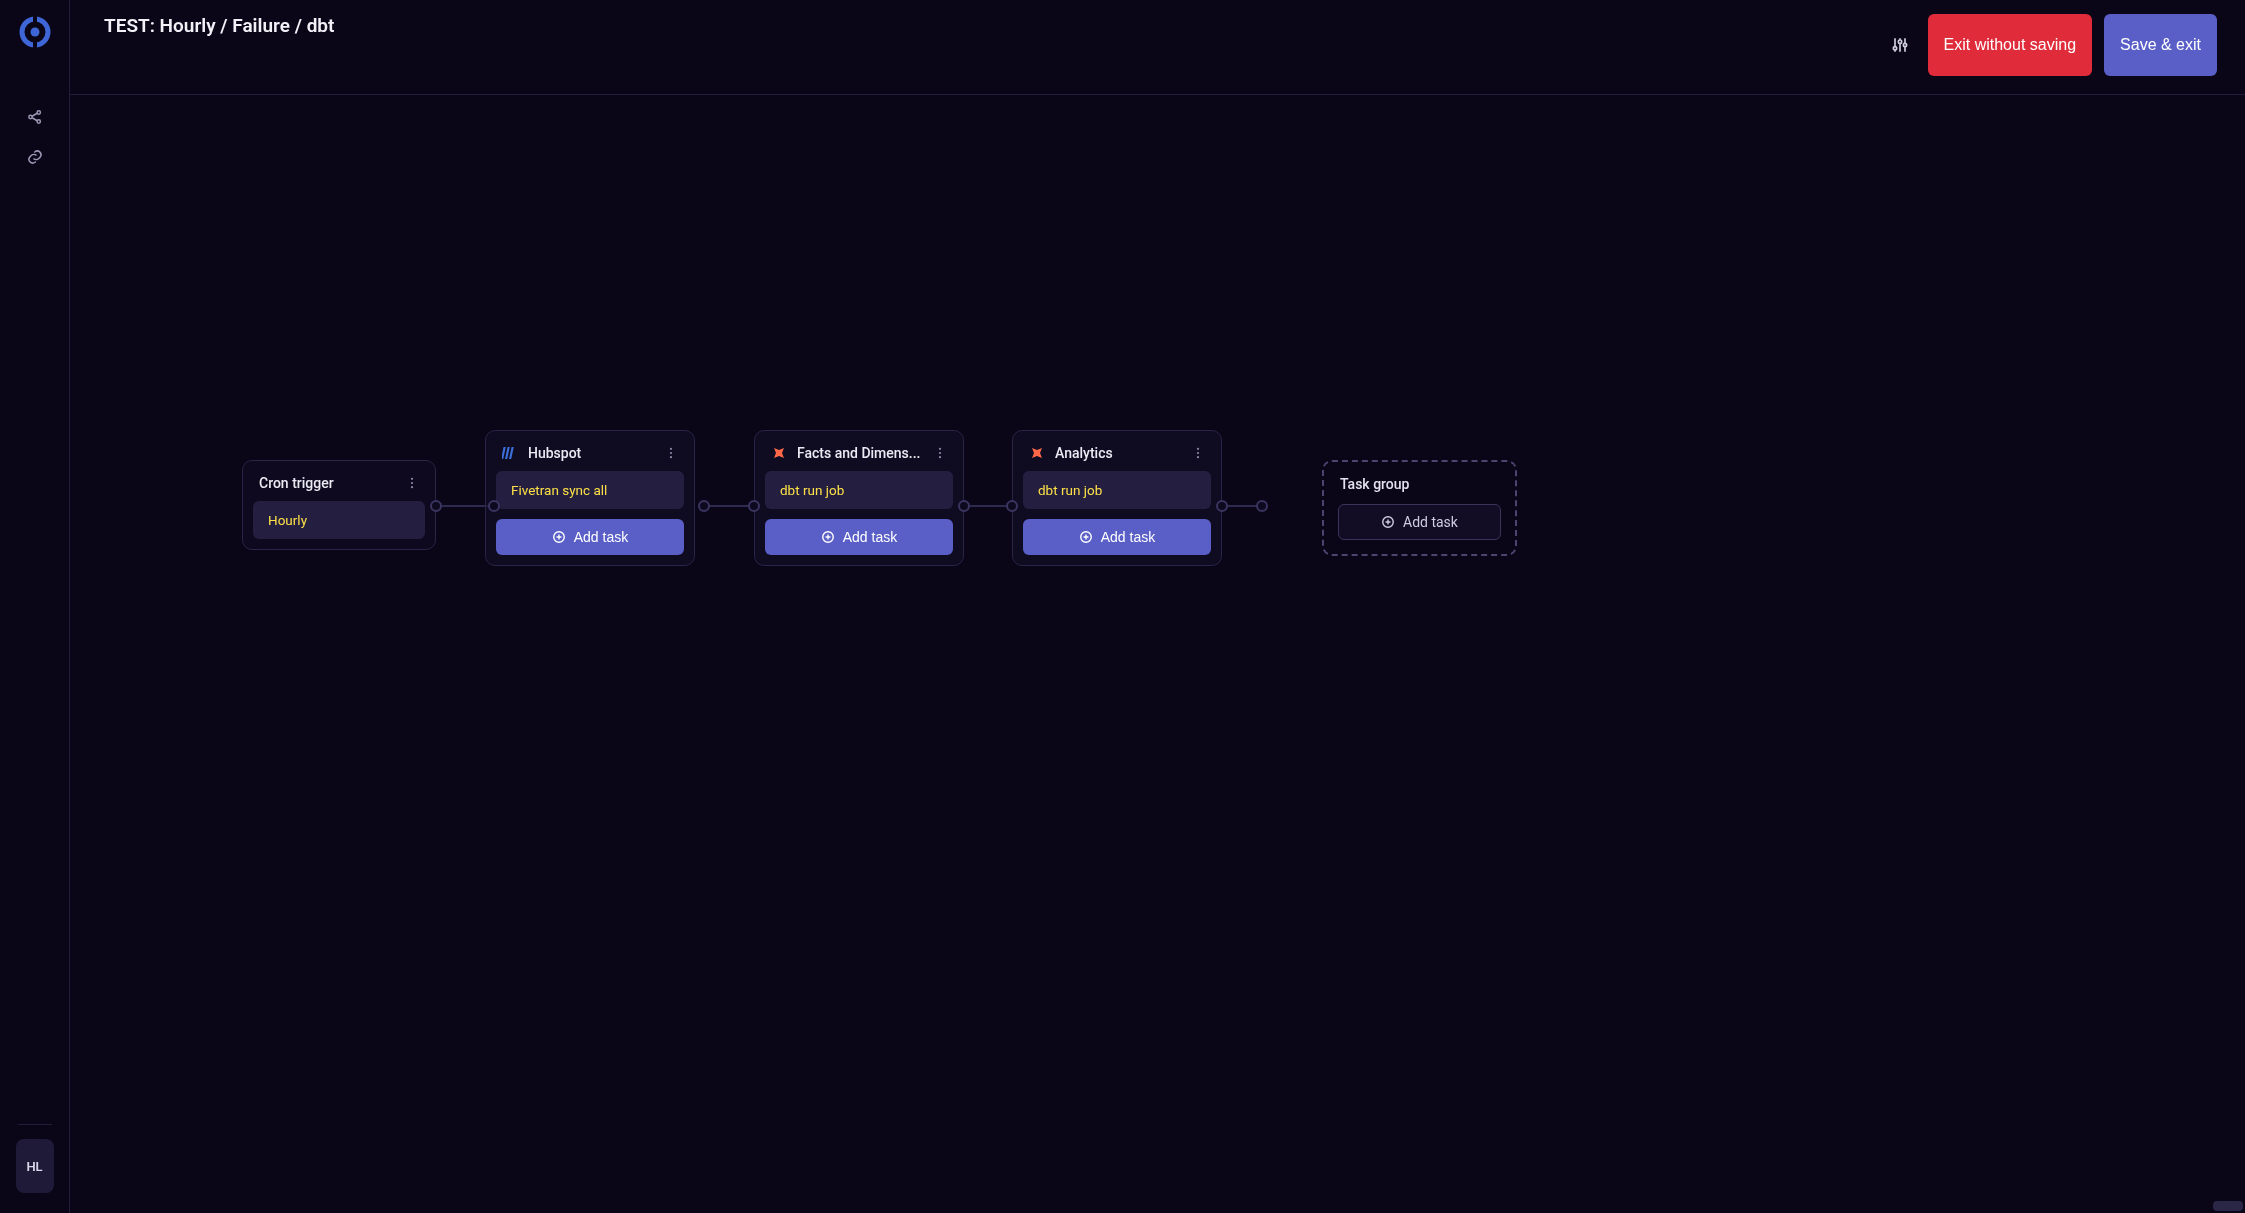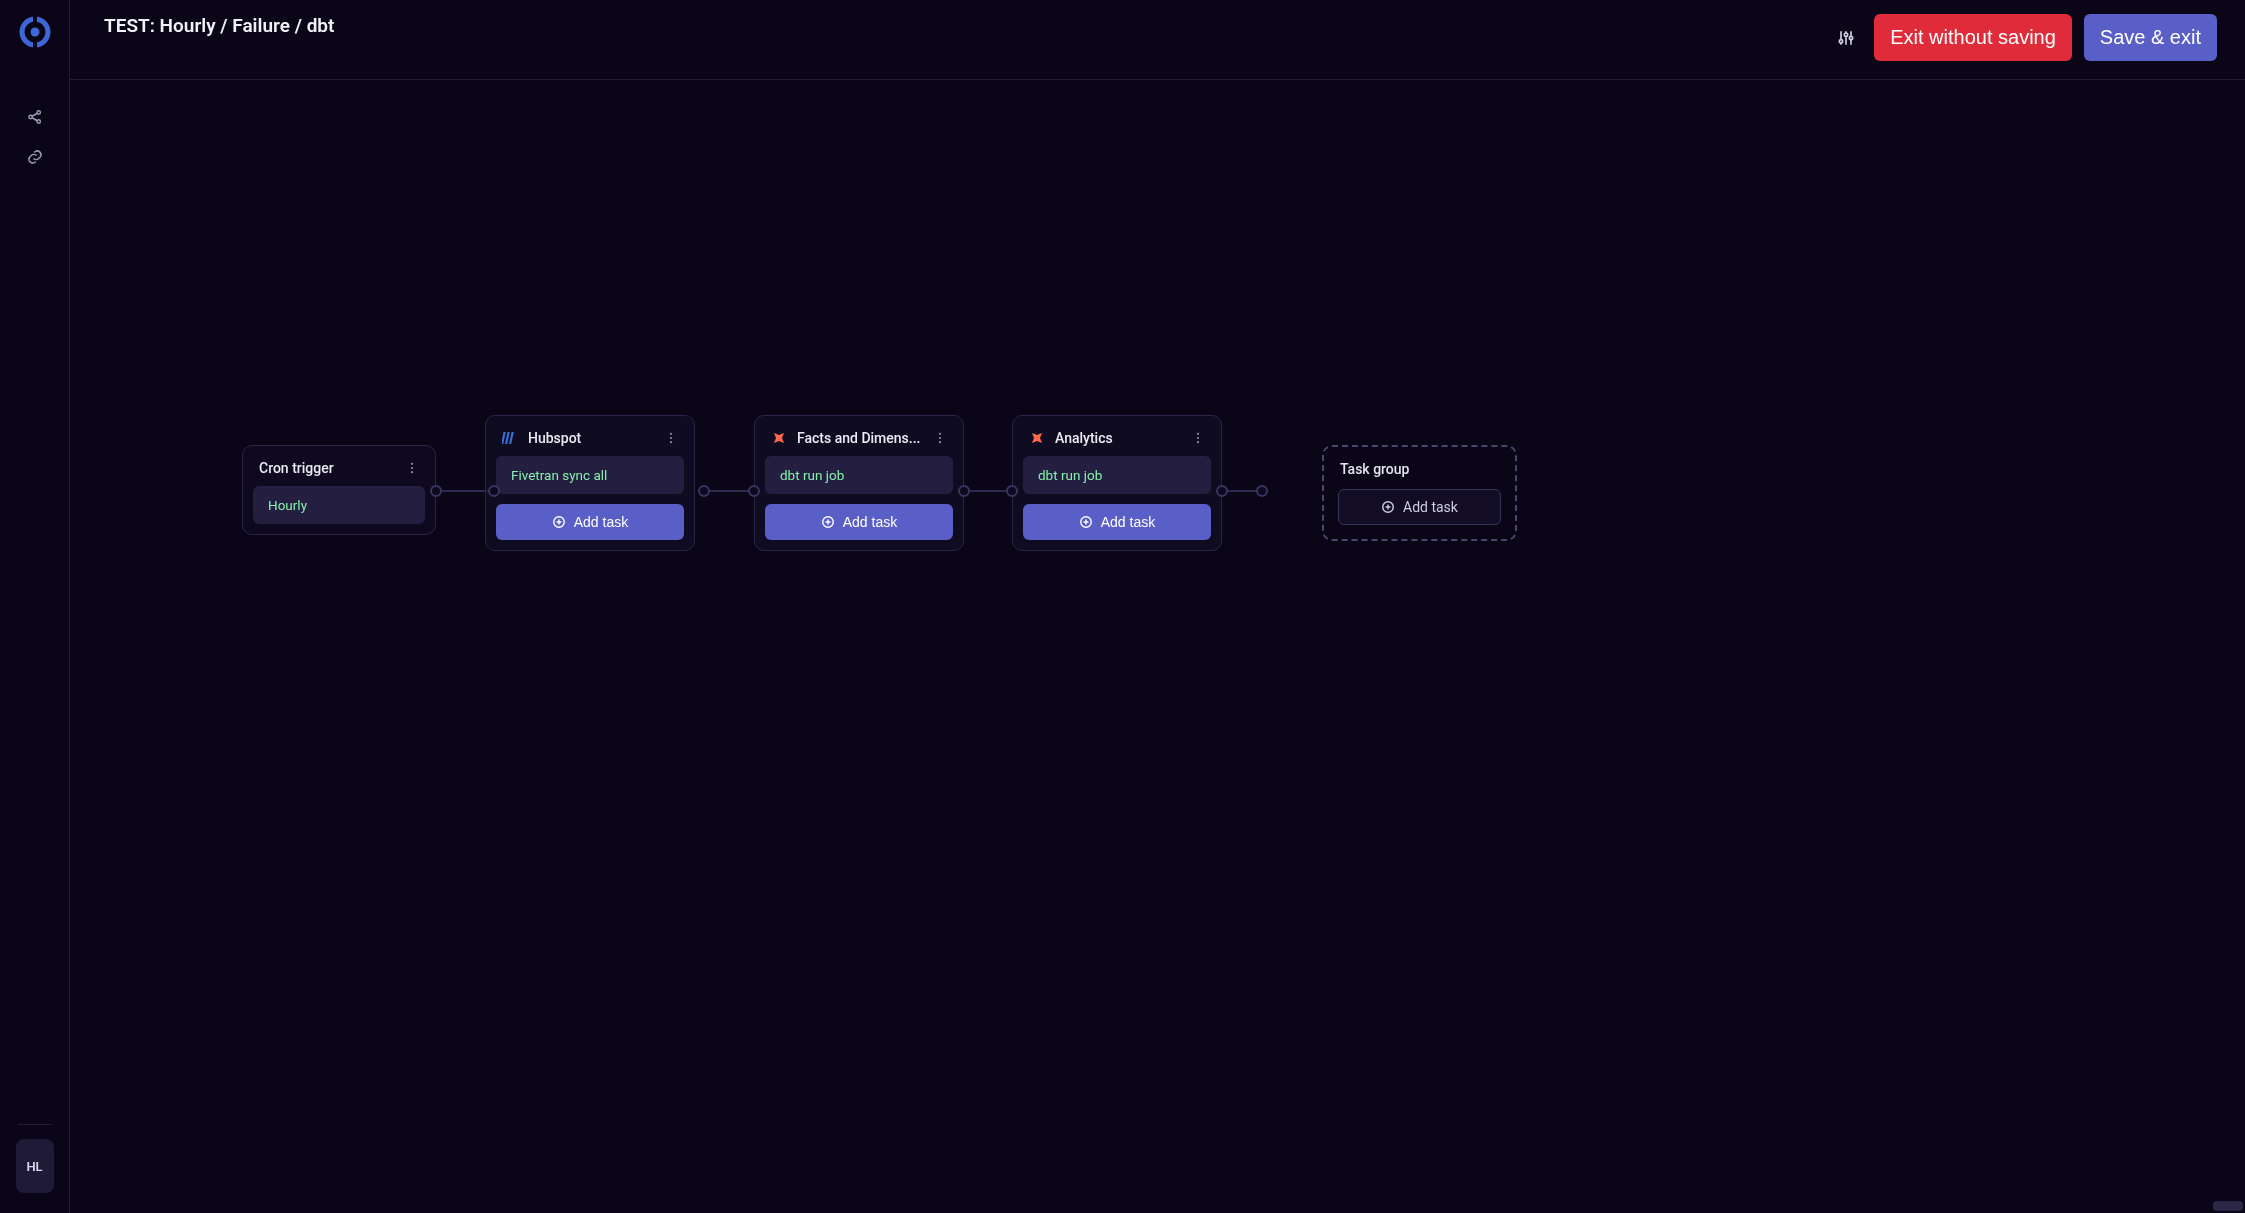--- a/index.html
+++ b/index.html
@@ -58,22 +58,22 @@
     display:flex; align-items:flex-start; justify-content:space-between;
     width:100%;
   }
   .title { font-size: 19px; font-weight: 600; color: #f2f1f8; }
   .top-actions { display: flex; align-items: center; gap: 12px; }
   .icon-btn {
     width: 32px; height: 32px; display:flex; align-items:center; justify-content:center;
     color:#cfcde0; cursor:pointer; border-radius:6px;
   }
   .btn {
-    border: none; border-radius: 6px; padding: 12px 16px;
-    font-size: 20px; font-weight: 500; cursor: pointer;
+    border: none; border-radius: 6px; padding: 22px 16px;
+    font-size: 16px; font-weight: 500; cursor: pointer;
     color: #fff;
   }
   .btn-danger { background: var(--danger); }
   .btn-accent { background: var(--accent); }
   .canvas {
     flex: 1; position: relative; overflow: hidden;
   }
   
 
   .flow {
@@ -105,21 +105,21 @@
     font-weight: 500; color: #ecebf4;
   }
   .node-header .label { flex:1; white-space:nowrap; overflow:hidden; text-overflow:ellipsis; }
   .kebab { width:18px; display:flex; justify-content:center; color:#8c89a6; cursor:pointer; }
   .node-icon { width:16px; height:16px; flex-shrink:0; }
   .pill {
     background: var(--pill);
     border: 1px solid transparent;
     border-radius: 6px;
     padding: 10px 14px;
-    color: #86efac; font-size: 13.5px;
+    color: #fde047; font-size: 13.5px;
     cursor: pointer;
   }
   .add-btn {
     margin-top: 10px;
     background: var(--accent);
     color: #fff; border:none; border-radius:6px;
     width:100%; padding:10px 0; font-size:14px; font-weight:500;
     display:flex; align-items:center; justify-content:center; gap:8px;
     cursor:pointer;
   }

